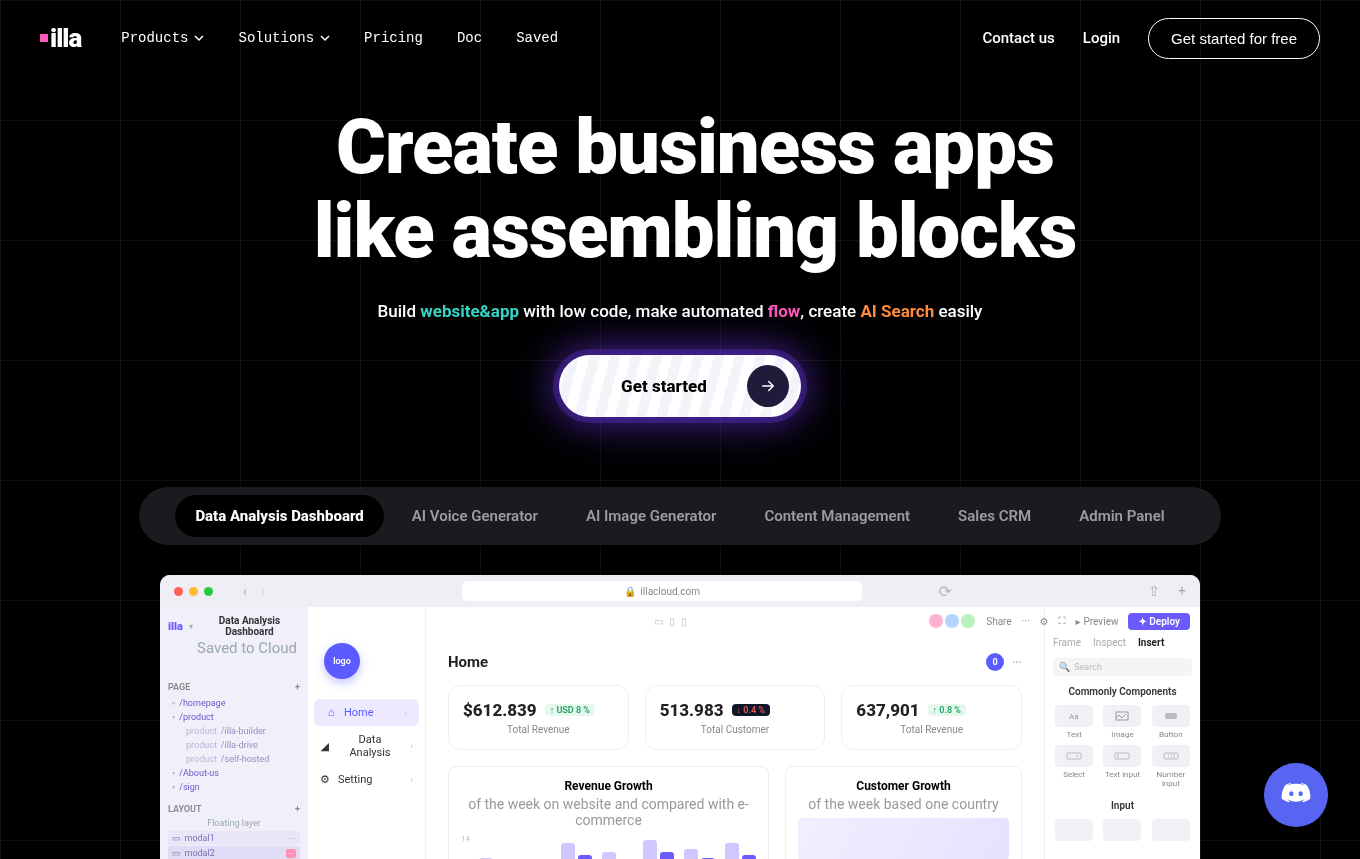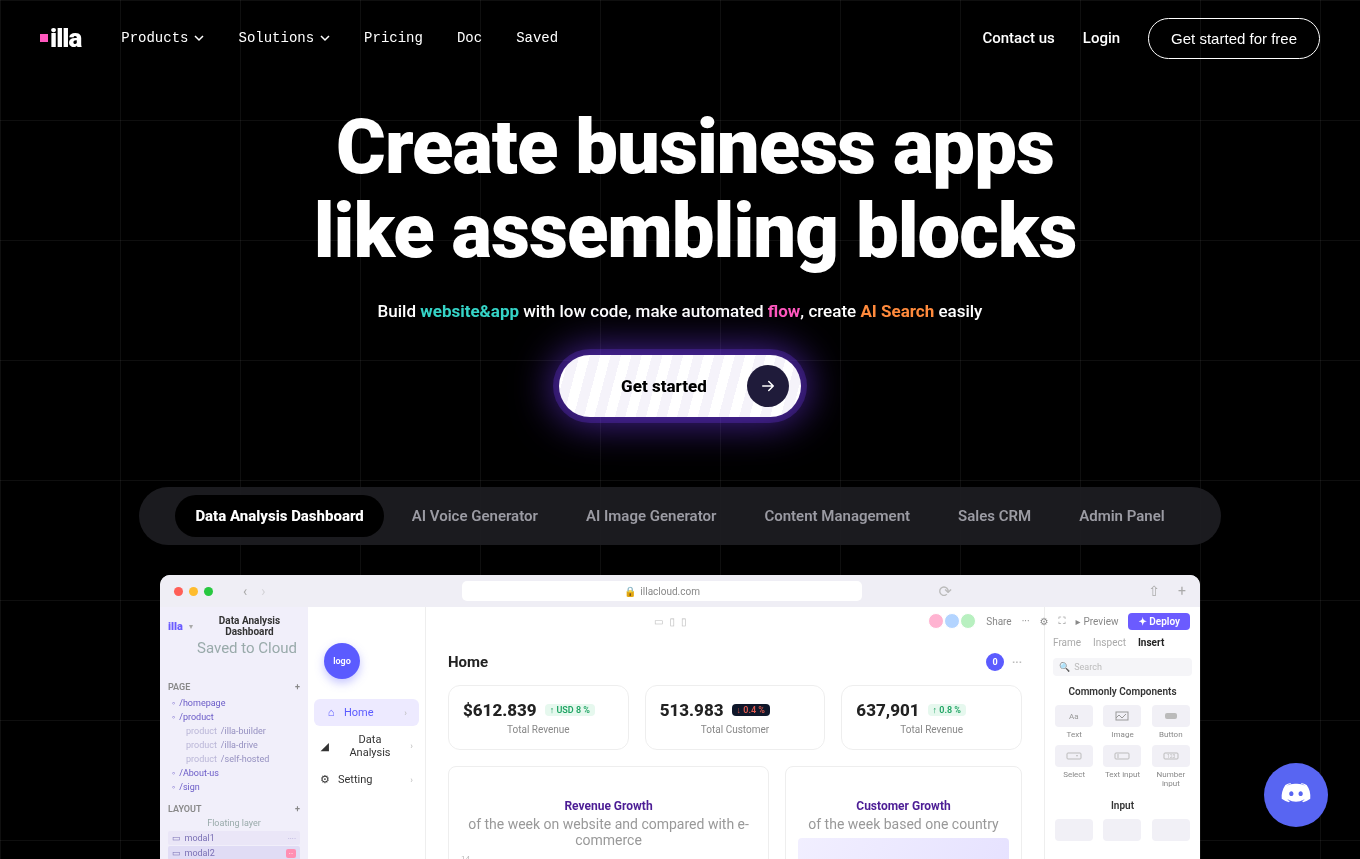--- a/index.html
+++ b/index.html
@@ -254,21 +254,21 @@
 .metric-change.down { background:#0f172a; color:#e05b4f; }
 .metric-label { font-size:10px; color:#888; margin-top:4px; }
 .charts-row { display:flex; gap:16px; margin-top:16px; }
 .chart-card {
   flex:1;
   border:1px solid #eee;
   border-radius:8px;
   padding:12px;
   background:#fff;
 }
-.chart-title { font-size:12px; font-weight:700; color:#4c1d95;margin-top:20px; }
+.chart-title { font-size:12px; font-weight:700; color:#000000; }
 .chart-sub { font-size:14px; color:#999; margin-top:3px; }
 .bar-chart { display:flex; align-items:flex-end; gap:10px; height:42px; margin-top:6px; padding-left:18px; position:relative; }
 .bar-chart .ylabels { position:absolute; left:0; top:0; bottom:0; display:flex; flex-direction:column; justify-content:space-between; font-size:8px; color:#bbb; }
 .bar { width:14px; border-radius:3px 3px 0 0; }
 .bar.light { background:#cfc7ff; }
 .bar.dark { background:#6b5bff; }
 .bar-group { display:flex; gap:3px; align-items:flex-end; }
 .right-panel {
   width: 156px;
   border-left:1px solid #eee;

